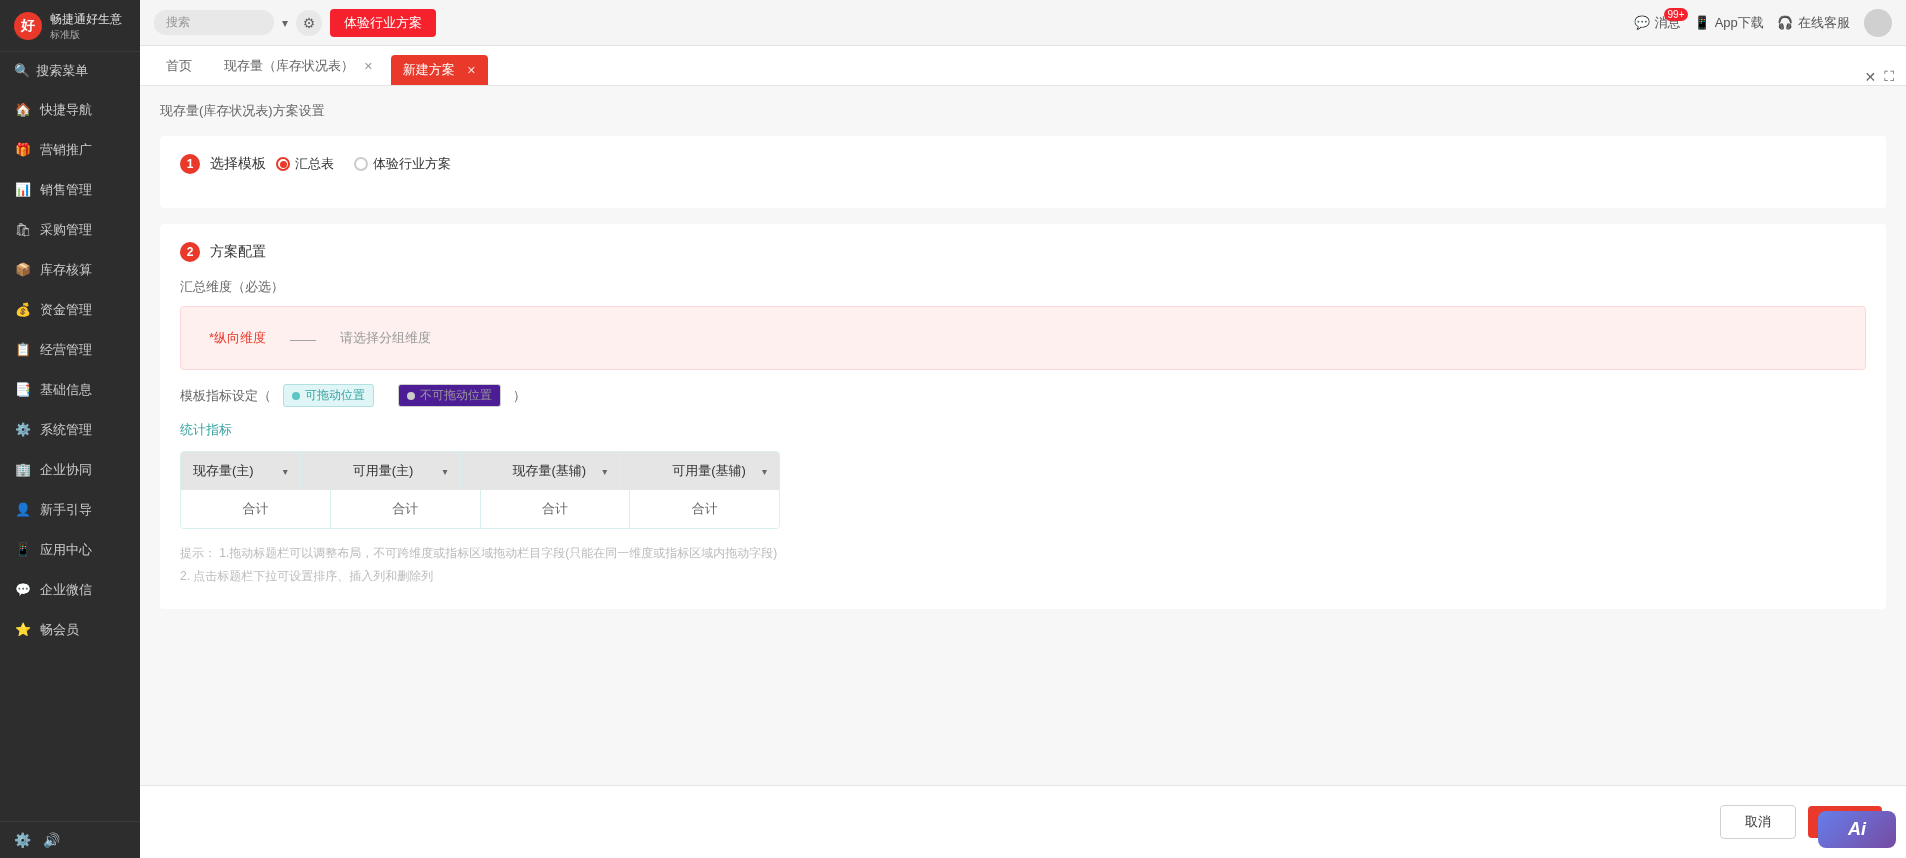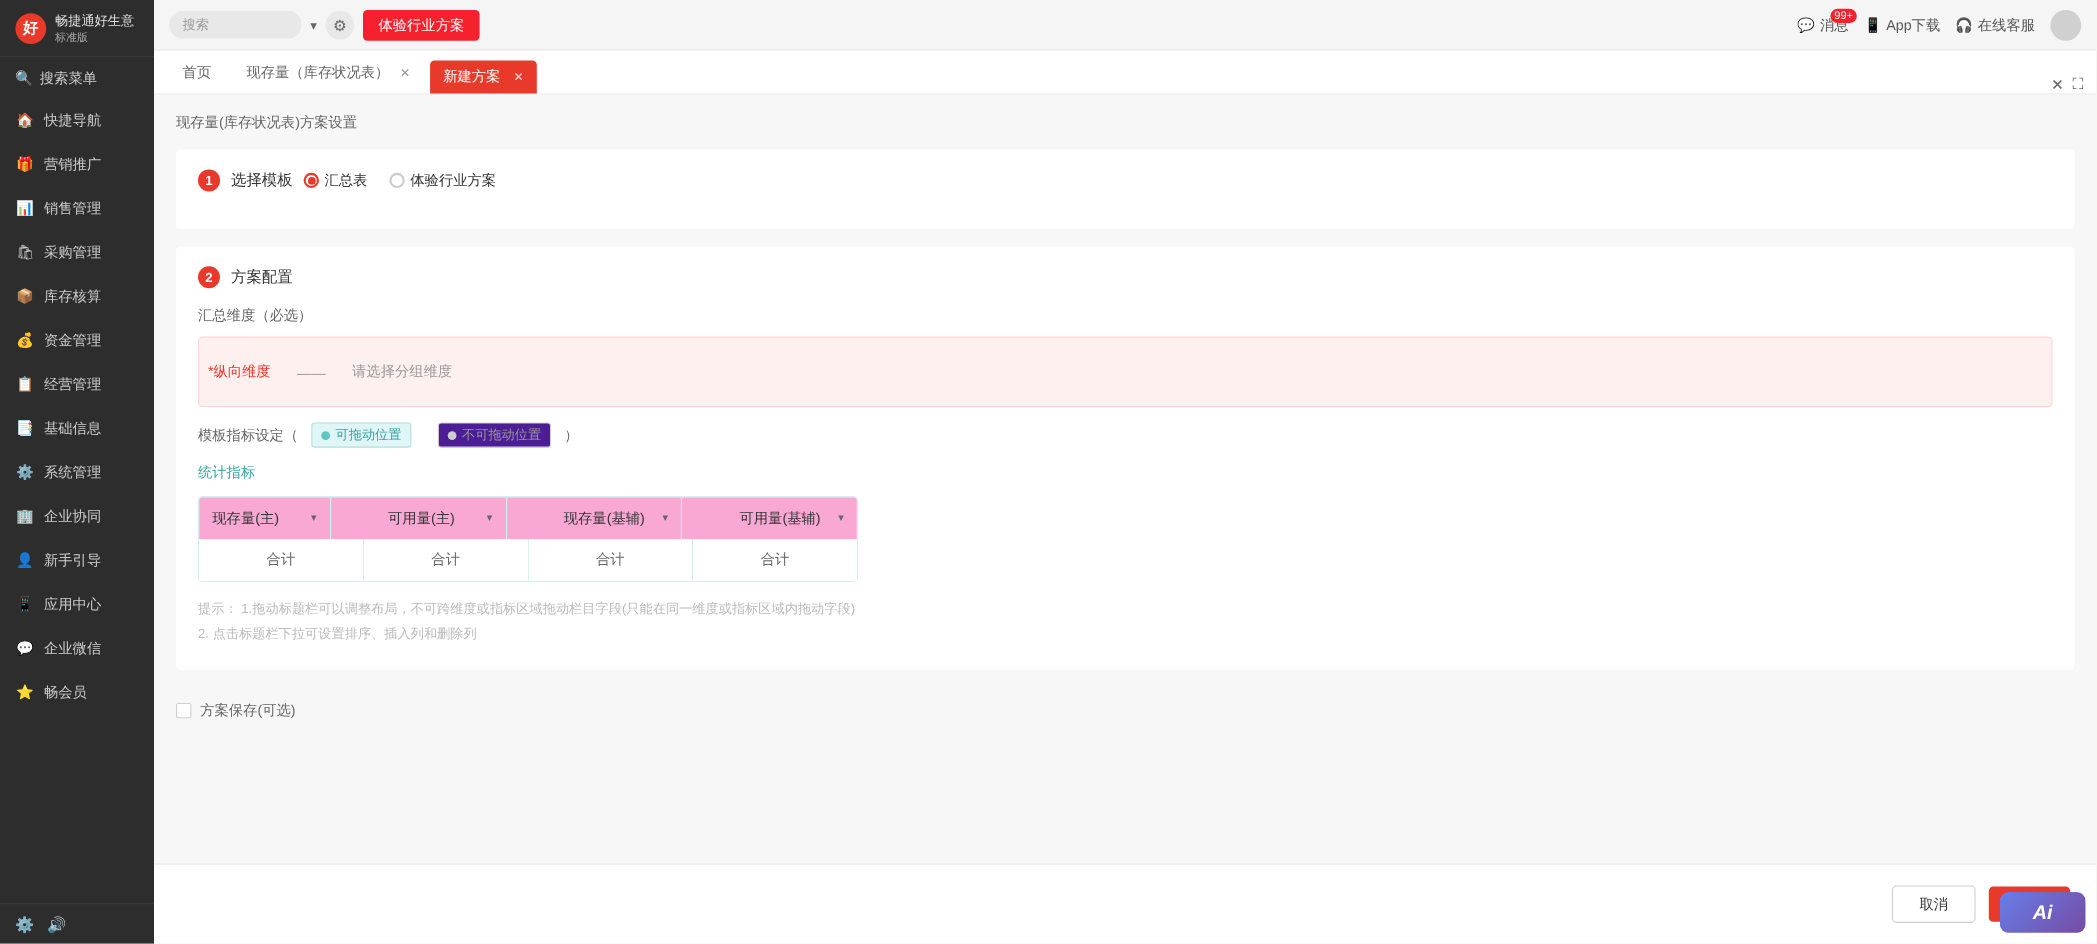--- a/index.html
+++ b/index.html
@@ -173,21 +173,21 @@
 
     
     .config-section { margin-bottom: 12px; }
     .config-label { font-size: 13px; color: #666; margin-bottom: 10px; }
 
     
     .dimension-row {
       background: #fff0f0;
       border: 1px solid #ffd6d6;
       border-radius: 4px;
-      padding: 22px 8px;
+      padding: 22px 28px;
       display: flex;
       align-items: flex-end;
       gap: 20px;
     }
     .dim-required { color: #e8392a; font-size: 13px; }
     .dim-dash { color: #999; margin: 0 4px; }
     .dim-placeholder { color: #999; font-size: 13px; }
 
     
     .indicator-row { display: flex; align-items: center; gap: 12px; margin: 14px 0; font-size: 13px; color: #666; }
@@ -199,21 +199,21 @@
     }
     .indicator-badge.draggable { background: #e0f5f5; border: 1px solid #b2e0e0; color: #3aa3a3; }
     .indicator-badge.non-draggable { background: #4c1d95; border: 1px solid #d0d0d0; color: #999; }
     .indicator-badge-dot { width: 8px; height: 8px; border-radius: 50%; }
     .indicator-badge.draggable .indicator-badge-dot { background: #5ec5c5; }
     .indicator-badge.non-draggable .indicator-badge-dot { background: #ccc; }
 
     
     .stats-label { font-size: 13px; color: #3aa3a3; margin-bottom: 12px; font-weight: 500; }
     .stats-table { border: 1px solid #d6f0f0; border-radius: 4px; overflow: hidden; width: 600px; }
-    .stats-table-header { display: flex; background: #f9a8d4; gap: 40px; }
+    .stats-table-header { display: flex; background: #e5e5e5; gap: 40px; }
     .stats-table-cell {
       flex: 1;
       padding: 10px 12px;
       border-right: 1px solid #d6f0f0;
       display: flex;
       align-items: center;
       justify-content: space-between;
       font-size: 13px;
       color: #333;
     }
@@ -501,24 +501,20 @@
         <p>
           <span>提示：</span>
           <span>1.拖动标题栏可以调整布局，不可跨维度或指标区域拖动栏目字段(只能在同一维度或指标区域内拖动字段)</span>
         </p>
         <p>
           <span>2. 点击标题栏下拉可设置排序、插入列和删除列</span>
         </p>
       </div>
     </div>
 
-    <div class="save-option">
-      <div class="checkbox-box"></div>
-      <span>方案保存(可选)</span>
-    </div>
 
   </div>
 
   <div class="bottom-bar">
     <button class="btn-cancel">取消</button>
     <button class="btn-query">查询</button>
   </div>
 
 </div>
 

